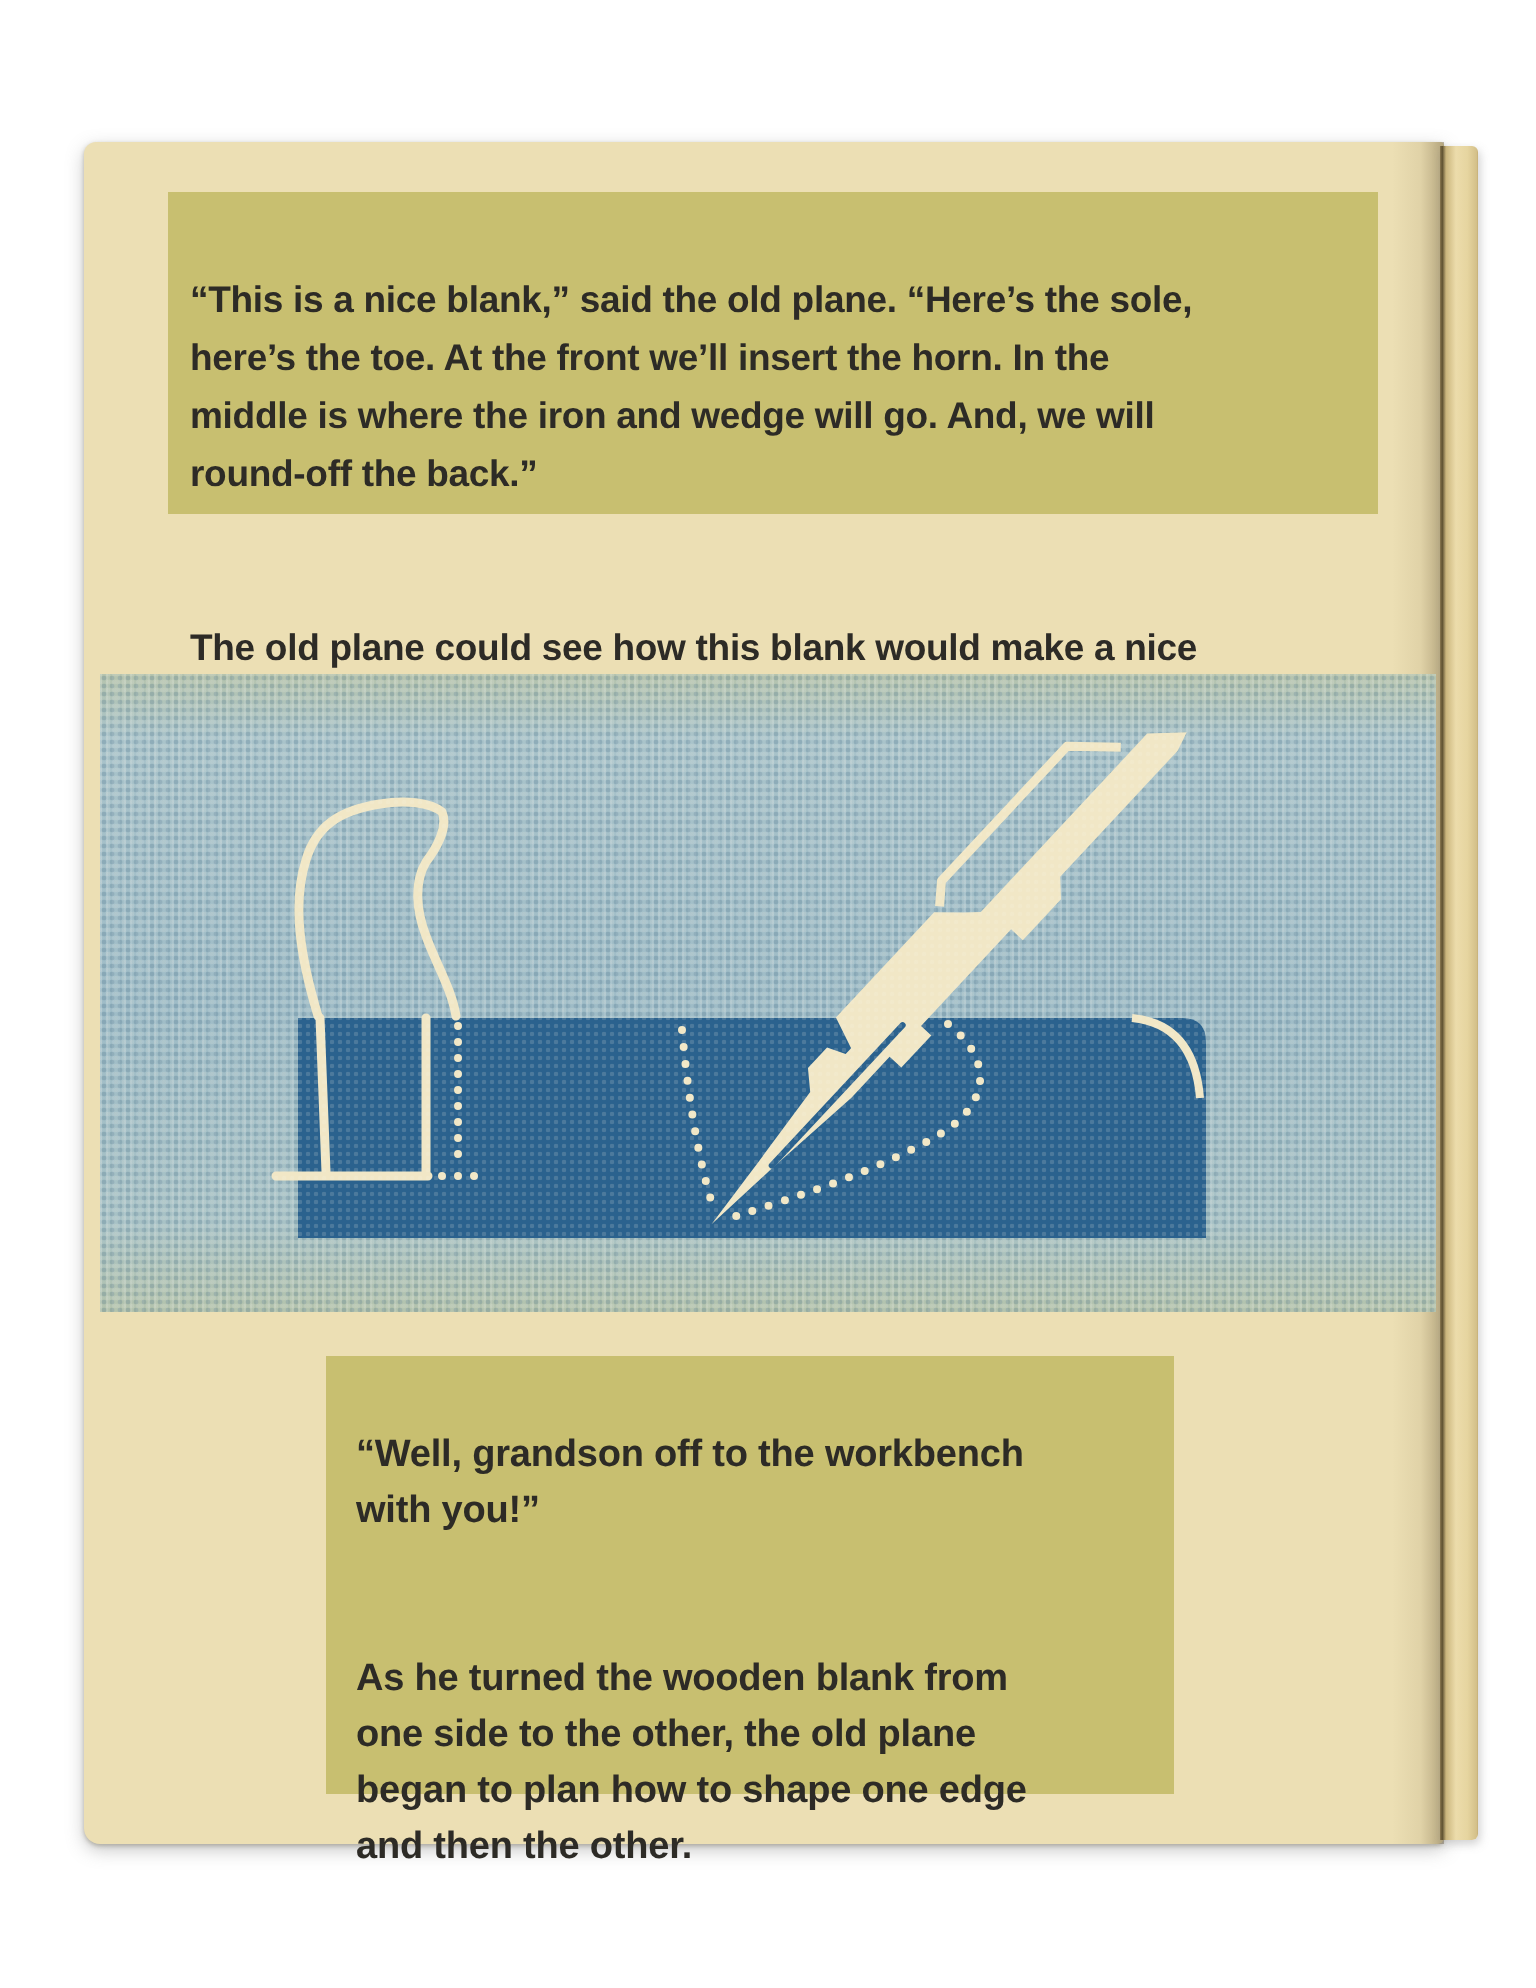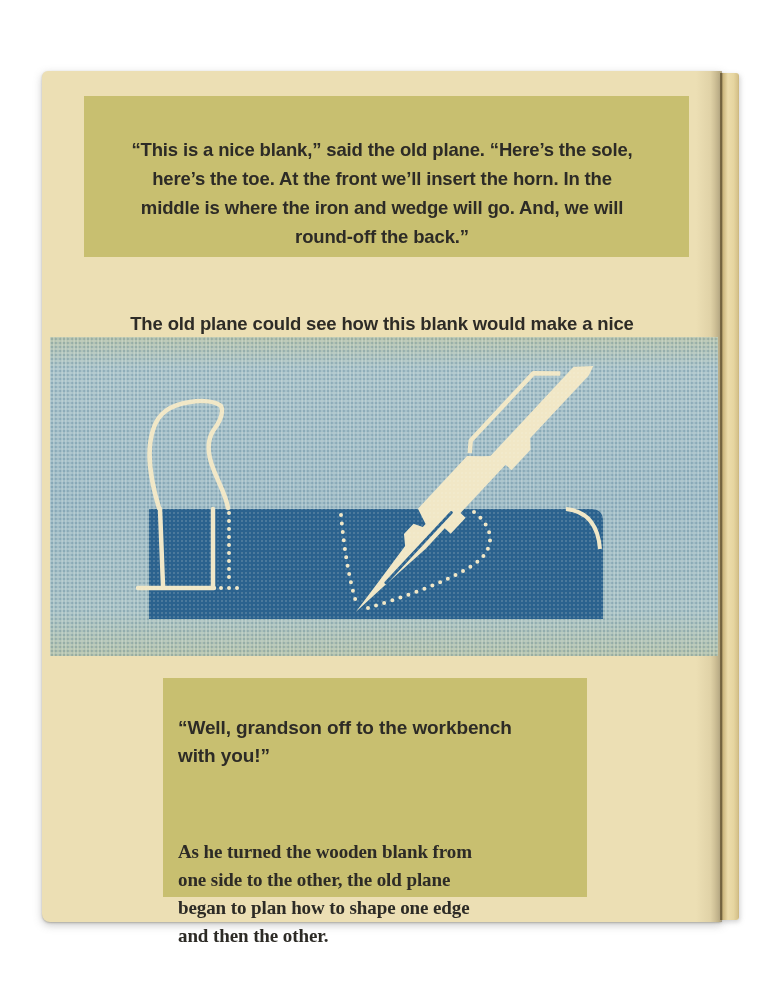--- a/index.html
+++ b/index.html
@@ -37,30 +37,30 @@
   }
   
   .text-box{
     position:absolute;background:var(--olive-box,#c8bf70);
     color:var(--text,#2d2b26);font-weight:bold;
     white-space:pre-line;box-sizing:border-box;
   }
   .text-box-top{
     left:84px;top:96px;width:605px;height:161px;
     padding:10px 20px 0 11px;
-    font-size:18.5px;line-height:29px;letter-spacing:-0.15px;text-align:center;
+    font-size:18.5px;line-height:29px;letter-spacing:-0.15px;
   }
   .text-box-bottom{
     left:163px;top:678px;width:424px;height:219px;
     padding:8px 8px 0 15px;
     font-size:19px;line-height:28px;letter-spacing:-0.1px;
   }
   .text-box p{margin:0;}
   .text-box-top p + p{margin-top:29px;}
-  .text-box-bottom p + p{margin-top:40px;font-family:Liberation Serif, serif;}
+  .text-box-bottom p + p{margin-top:28px;}
   
   .illustration{position:absolute;left:50px;top:337px;width:668px;height:319px;}
   .halftone-bg{
     position:absolute;inset:0;
     background-image:
       radial-gradient(rgba(40,85,115,0.20) 1px, transparent 1.35px),
       repeating-linear-gradient(90deg, rgba(255,255,255,0.10) 0 1px, transparent 1px 3px),
       linear-gradient(180deg, var(--illustration-sky-fringe,#b6c4ae) 0%, var(--illustration-sky,#a9c3ca) 10%, #9fbcc7 52%, #a8c2c6 86%, #b4c3ad 100%);
     background-size:4px 4px, auto, auto;
   }

